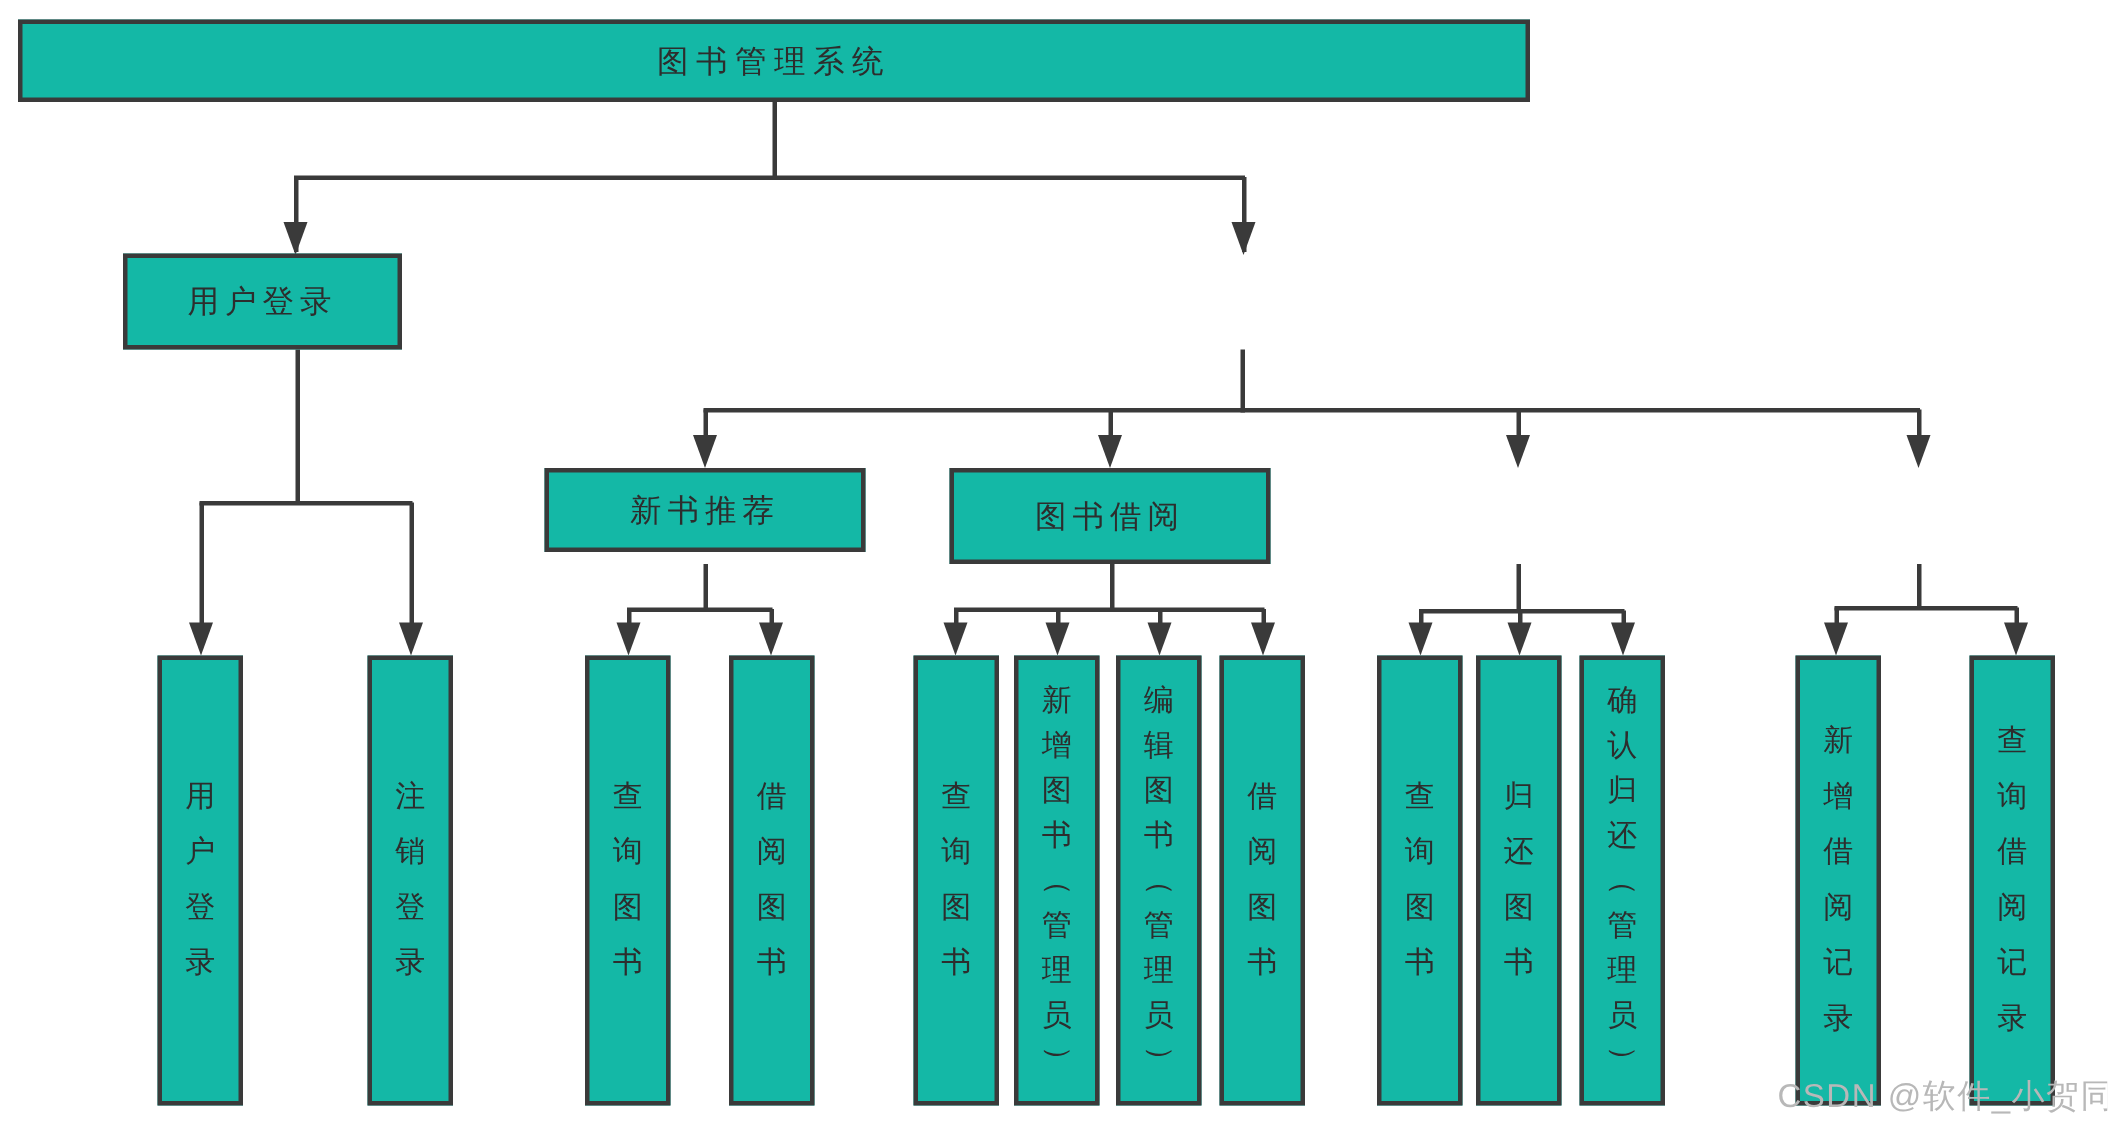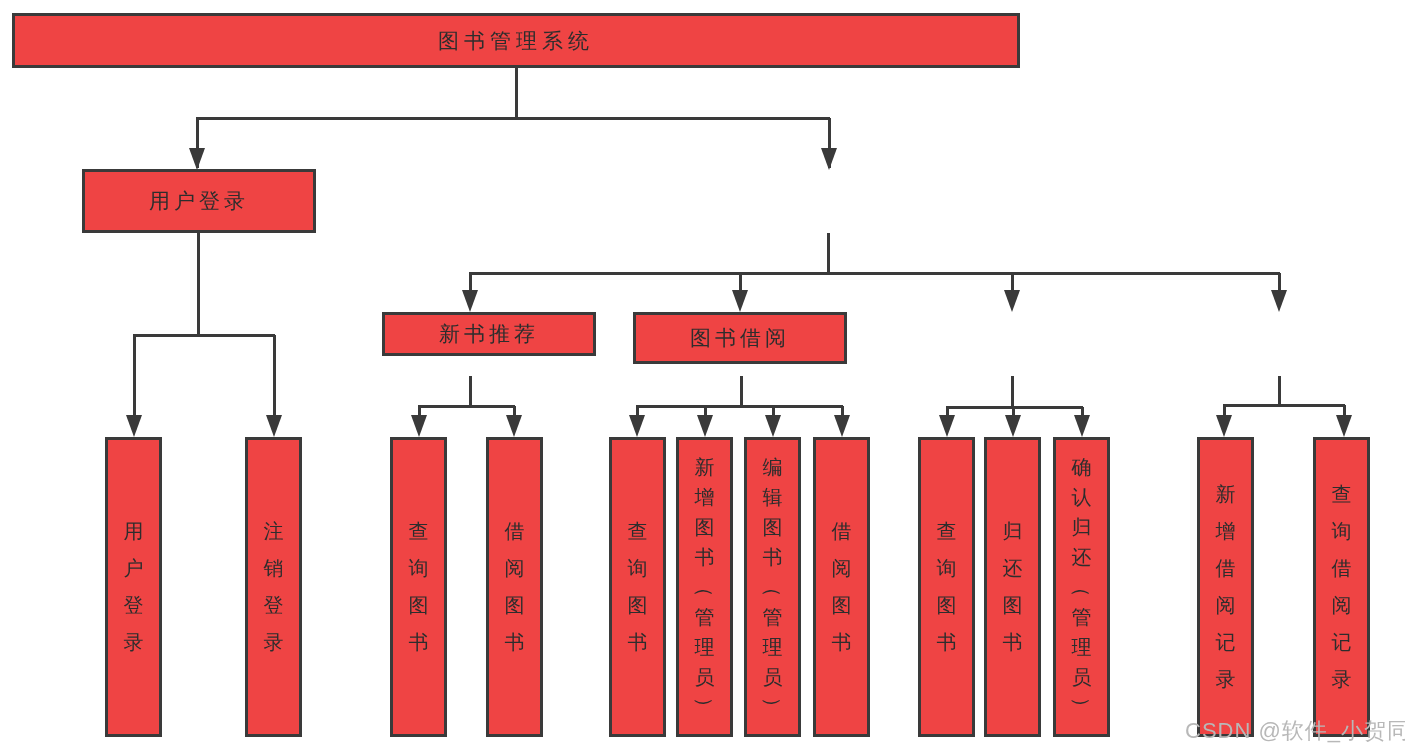--- a/index.html
+++ b/index.html
@@ -1,20 +1,20 @@
 <!DOCTYPE html>
 <html><head>
 <meta charset="utf-8">
 <style>
   html,body{margin:0;padding:0;background:#ffffff;}
   body{font-family:"Liberation Sans","DejaVu Sans",sans-serif;}
   .stage{position:relative;width:1405px;height:747px;background:#fff;overflow:hidden;}
 
   
-  .box{position:absolute;background:#ef4444;border:3px solid #3a3a3a;box-sizing:border-box;}
+  .box{position:absolute;background:#14b8a6;border:3px solid #3a3a3a;box-sizing:border-box;}
   .hbox{display:flex;align-items:center;justify-content:center;}
   .hlabel{font-size:21px;letter-spacing:4px;color:#2d2d2d;white-space:nowrap;}
   .root-label{letter-spacing:5px;}
   .vbox{top:437px;width:57px;height:300px;}
 
   
   .vtext{display:flex;flex-direction:column;align-items:center;justify-content:center;height:100%;color:#2d2d2d;}
   .vch{font-size:20px;line-height:37px;}
   .vtext.compact .vch{line-height:30px;}
   .vch.rot{transform:rotate(90deg);}
@@ -93,28 +93,28 @@
     <i class="ar" style="left:1005px;top:415px"></i>
     <i class="ar" style="left:1074px;top:415px"></i>
     <i class="ar" style="left:1216px;top:415px"></i>
     <i class="ar" style="left:1336px;top:415px"></i>
   </div>
 
   <div class="box hbox" style="left:12px;top:13px;width:1008px;height:55px">
     <span class="hlabel root-label">图书管理系统</span>
   </div>
 
-  <div class="box hbox" style="left:82px;top:169px;width:234px;height:64px">
+  <div class="box hbox" style="left:82px;top:169px;width:186px;height:64px">
     <span class="hlabel">用户登录</span>
   </div>
 
-  <div class="box hbox" style="left:382px;top:312px;width:214px;height:44px">
+  <div class="box hbox" style="left:363px;top:312px;width:214px;height:56px">
     <span class="hlabel">新书推荐</span>
   </div>
-  <div class="box hbox" style="left:633px;top:312px;width:214px;height:52px">
+  <div class="box hbox" style="left:633px;top:312px;width:214px;height:64px">
     <span class="hlabel">图书借阅</span>
   </div>
 
   <div class="box vbox" style="left:105px">
     <span class="vtext">
         <span class="vch">用</span>
         <span class="vch">户</span>
         <span class="vch">登</span>
         <span class="vch">录</span>
       </span>

